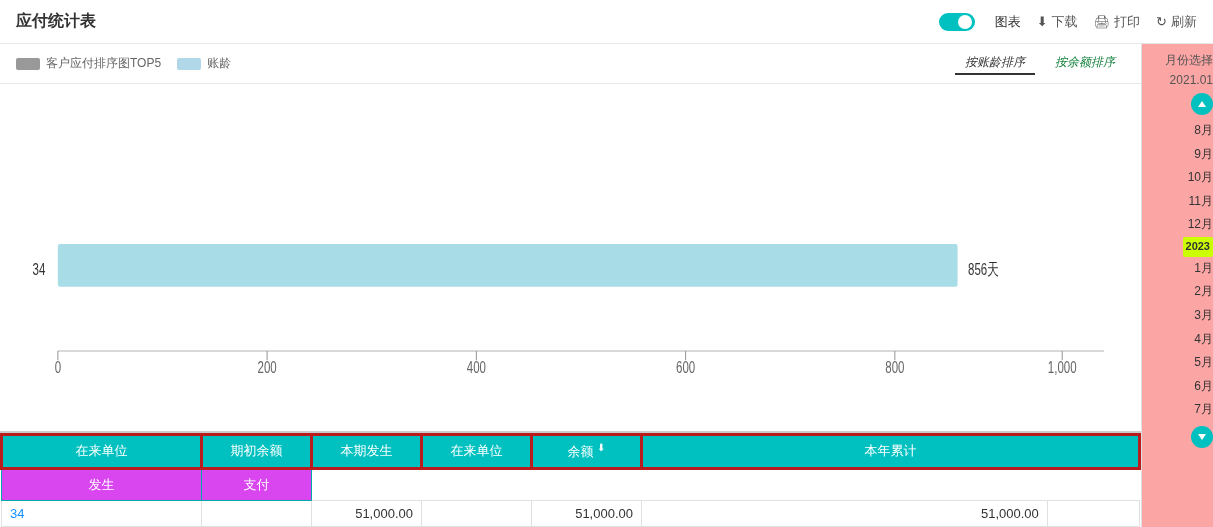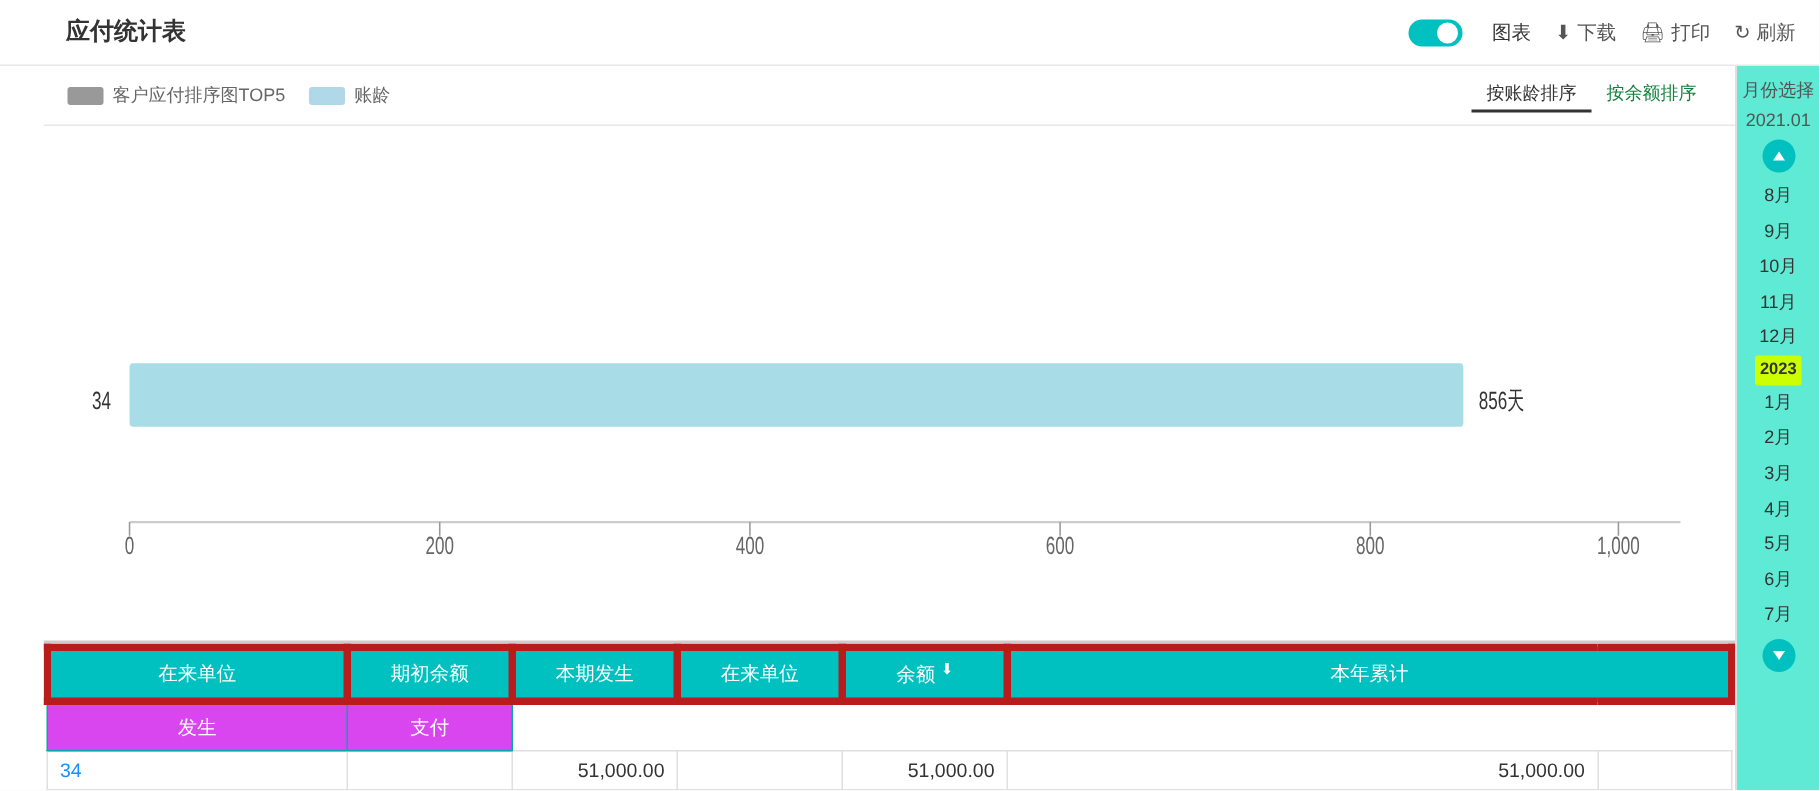--- a/index.html
+++ b/index.html
@@ -2,65 +2,65 @@
 <html><head>
   <meta charset="utf-8">
   <style>
     * { box-sizing: border-box; margin: 0; padding: 0; }
     body { font-family: 'Microsoft YaHei', Arial, sans-serif; font-size: 13px; background: #f5f5f5; color: #333; }
 
     .app-container { width: 1213px; height: 527px; display: flex; flex-direction: column; background: #fff; overflow: hidden; }
 
     
     .header { display: flex; align-items: center; justify-content: space-between; padding: 10px 16px; background: #fff; border-bottom: 1px solid #e8e8e8; height: 44px; }
-    .header-title { font-size: 16px; font-weight: bold; color: #333; margin-left: 28px; }
+    .header-title { font-size: 16px; font-weight: bold; color: #333; }
     .header-actions { display: flex; align-items: center; gap: 16px; }
     .toggle-wrap { display: flex; align-items: flex-start; gap: 20px; }
     .toggle-switch { width: 36px; height: 18px; background: #00c0c0; border-radius: 9px; position: relative; cursor: pointer; }
     .toggle-switch::after { content: ''; position: absolute; width: 14px; height: 14px; background: white; border-radius: 50%; top: 2px; right: 3px; }
     .action-btn { display: flex; align-items: center; gap: 4px; color: #555; cursor: pointer; font-size: 13px; }
 
     
-    .main-content { display: flex; flex: 1; overflow: hidden; padding-left: 29px; }
+    .main-content { display: flex; flex: 1; overflow: hidden; }
 
     
     .chart-section { flex: 1; display: flex; flex-direction: column; overflow: hidden; }
 
     
     .chart-header { display: flex; align-items: center; justify-content: space-between; padding: 8px 16px; border-bottom: 1px solid #e8e8e8; }
     .chart-legend { display: flex; align-items: center; gap: 16px; }
     .legend-item { display: flex; align-items: center; gap: 6px; font-size: 12px; color: #666; }
     .legend-box { width: 24px; height: 12px; border-radius: 2px; }
-    .sort-tabs { display: flex; gap: 0; }
+    .sort-tabs { display: flex; gap: 10px; font-style: italic; }
     .sort-tab { padding: 2px 10px; font-size: 12px; cursor: pointer; color: #15803d; border-bottom: 2px solid transparent; }
     .sort-tab.active { color: #333; border-bottom: 2px solid #333; }
 
     
     .chart-area { flex: 1; padding: 10px 16px 0 16px; position: relative; overflow: hidden; }
     .chart-svg { width: 100%; height: 100%; }
 
     
     .table-section { border-top: 2px solid #ccc; }
     .table-wrapper { overflow-x: auto; }
     table { width: 100%; border-collapse: collapse; }
-    .thead-main tr th { background: #00c0c0; color: white; font-size: 13px; font-weight: normal; padding: 6px 8px; text-align: center; border: 5px solid #b91c1c; }
+    .thead-main tr th { background: #00c0c0; color: white; font-size: 13px; font-weight: normal; padding: 6px 8px; text-align: center; border: 3px solid #b91c1c; }
     .thead-sub tr th { background: #d946ef; color: white; font-size: 13px; font-weight: normal; padding: 6px 8px; text-align: center; border: 1px solid #00a8a8; }
     tbody tr td { padding: 5px 8px; text-align: right; font-size: 13px; border: 1px solid #e0e0e0; background: #fff; }
     tbody tr td.left-align { text-align: left; }
     tbody tr td a { color: #1890ff; text-decoration: none; }
     .col-unit { width: 200px; }
     .col-period-balance { width: 110px; }
     .col-period-occur { width: 110px; }
     .col-period-pay { width: 110px; }
     .col-balance { width: 110px; }
     .col-ytd-occur { width: 110px; }
     .col-ytd-pay { width: 110px; }
 
     
-    .right-sidebar { width: 56px; background: #5eead4; border-left: 1px solid #e0e0e0; display: flex; flex-direction: column; align-items: center; padding: 8px 0; overflow-y: auto; }
+    .right-sidebar { width: 72px; background: #fca5a5; border-left: 1px solid #e0e0e0; display: flex; flex-direction: column; align-items: flex-end; padding: 8px 0; overflow-y: auto; }
     .sidebar-title { font-size: 12px; color: #555; margin-bottom: 4px; text-align: center; white-space: nowrap; }
     .sidebar-up-btn { width: 22px; height: 22px; background: #00c0c0; border-radius: 50%; display: flex; align-items: center; justify-content: center; cursor: pointer; margin: 4px 0; }
     .sidebar-up-btn svg, .sidebar-down-btn svg { width: 10px; height: 10px; fill: white; }
     .sidebar-down-btn { width: 22px; height: 22px; background: #00c0c0; border-radius: 50%; display: flex; align-items: center; justify-content: center; cursor: pointer; margin: 4px 0; }
     .month-item { font-size: 12px; color: #333; cursor: pointer; padding: 1px 0; text-align: center; line-height: 1.8; }
     .year-badge { background: #ccff00; color: #333; font-size: 11px; font-weight: bold; padding: 0 3px; border-radius: 2px; margin: 0 0; text-align: center; line-height: 1.8; cursor: pointer; }
     .sidebar-date-val { font-size: 12px; color: #555; margin-bottom: 2px; }
   </style>
 </head>
 <body>

